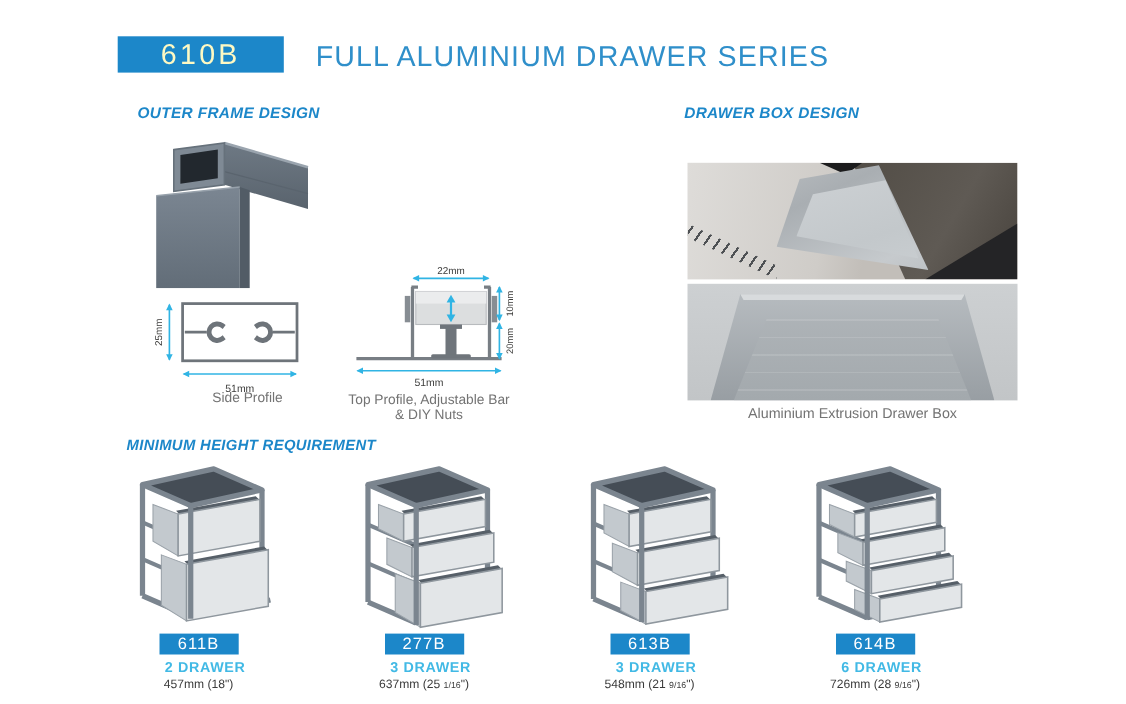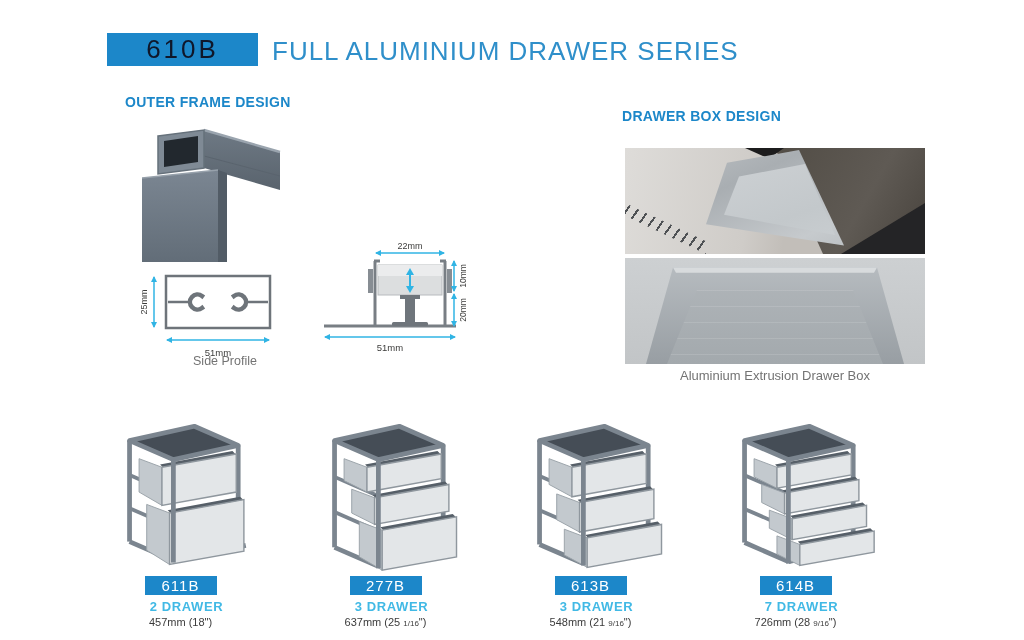--- a/index.html
+++ b/index.html
@@ -1,26 +1,26 @@
 <!DOCTYPE html>
 <html><head>
 <meta charset="utf-8">
 <style>
   html,body{margin:0;padding:0;background:#fff;}
   body{font-family:"Liberation Sans",sans-serif;-webkit-font-smoothing:antialiased;}
   #page{position:relative;width:1024px;height:640px;background:#fff;overflow:hidden;}
 
   
   .hdr-code{position:absolute;left:107px;top:33px;width:151px;height:33px;background:#1c87c9;
-    color:#0f172a;font-size:26px;letter-spacing:3px;text-align:center;line-height:33px;font-weight:400;}
-  .hdr-title{position:absolute;left:272px;top:36px;font-size:26px;color:#2f8fca;letter-spacing:1px;font-weight:400;white-space:nowrap;}
-
-  .sec-heading{position:absolute;font-size:14px;font-weight:bold;color:#1c87c9;letter-spacing:.3px;white-space:nowrap;}
+    color:#fef9c3;font-size:26px;letter-spacing:3px;text-align:center;line-height:33px;font-weight:400;}
+  .hdr-title{position:absolute;left:287px;top:36px;font-size:26px;color:#2f8fca;letter-spacing:1px;font-weight:400;white-space:nowrap;}
+
+  .sec-heading{position:absolute;font-size:14px;font-weight:bold;color:#1c87c9;letter-spacing:.3px;white-space:nowrap;font-style:italic;}
   #h-outer{left:125px;top:94px;}
-  #h-drawerbox{left:622px;top:108px;}
+  #h-drawerbox{left:622px;top:94px;}
   #h-minheight{left:115px;top:397px;font-size:13.5px;}
 
   .caption{position:absolute;color:#737373;font-size:12.5px;text-align:center;line-height:1.15;}
   #cap-side{left:138px;top:354px;width:174px;}
   #cap-top{left:300px;top:356px;width:180px;}
   #cap-box{left:625px;top:369px;width:300px;font-size:13px;}
 
   svg{display:block;}
   svg text{font-family:"Liberation Sans",sans-serif;fill:#3c3c3b;}
 
@@ -64,20 +64,21 @@
 </head>
 <body>
 
 <div id="page">
 
   <div class="hdr-code">610B</div>
   <div class="hdr-title">FULL ALUMINIUM DRAWER SERIES</div>
 
   <div class="sec-heading" id="h-outer">OUTER FRAME DESIGN</div>
   <div class="sec-heading" id="h-drawerbox">DRAWER BOX DESIGN</div>
+  <div class="sec-heading" id="h-minheight">MINIMUM HEIGHT REQUIREMENT</div>
 
   <svg id="profile3d" width="175" height="150" viewBox="0 0 175 150">
     <defs>
       <linearGradient id="g-col" x1="0" y1="0" x2="0" y2="1">
         <stop offset="0" stop-color="#7b8692"></stop>
           <stop offset="1" stop-color="#626d78"></stop>
       </linearGradient>
       <linearGradient id="g-beam" x1="0" y1="0" x2="0" y2="1">
         <stop offset="0" stop-color="#6e7984"></stop>
           <stop offset="1" stop-color="#59636d"></stop>
@@ -144,20 +145,24 @@
     <polygon points="138,53 135,59 141,59" fill="#30b4e4"></polygon>
     <polygon points="138,87 135,81 141,81" fill="#30b4e4"></polygon>
     <text transform="translate(150,36) rotate(-90)" text-anchor="middle" font-size="8.5">10mm</text>
     <text transform="translate(150,70) rotate(-90)" text-anchor="middle" font-size="8.5">20mm</text>
 
     <line x1="9" y1="97" x2="139" y2="97" stroke="#30b4e4" stroke-width="1.5"></line>
     <polygon points="8,97 14,94 14,100" fill="#30b4e4"></polygon>
     <polygon points="140,97 134,94 134,100" fill="#30b4e4"></polygon>
     <text x="74" y="111" text-anchor="middle" font-size="9.5">51mm</text>
   </svg>
+  <div class="caption" id="cap-top">
+    <div>Top Profile, Adjustable Bar</div>
+    <div>&amp; DIY Nuts</div>
+  </div>
 
   <div class="photo" id="photo1">
     <div class="layer p1-stone"></div>
     <div class="layer p1-darktr"></div>
     <div class="layer p1-darkbr"></div>
     <div class="layer p1-rails"></div>
     <div class="layer p1-drawer"></div>
     <div class="layer p1-floor"></div>
   </div>
   <div class="photo" id="photo2">
@@ -255,18 +260,18 @@
           <polygon points="78,85 156,71 156,93 78,107" fill="#e3e6e8" stroke="#8f979e" stroke-width="1.5"></polygon>
           <polygon points="62,103 86,112 86,134 62,122" fill="#c3c9ce" stroke="#9aa2a9" stroke-width="1"></polygon>
           <polygon points="84,109 160,95 164,99 88,113" fill="#565f68"></polygon>
           <polygon points="86,112 164,98 164,120 86,134" fill="#e3e6e8" stroke="#8f979e" stroke-width="1.5"></polygon>
           <polygon points="70,130 94,139 94,161 70,149" fill="#c3c9ce" stroke="#9aa2a9" stroke-width="1"></polygon>
           <polygon points="92,136 168,122 172,126 96,140" fill="#565f68"></polygon>
           <polygon points="94,139 172,125 172,147 94,161" fill="#e3e6e8" stroke="#8f979e" stroke-width="1.5"></polygon>
           <line x1="82" y1="50" x2="82" y2="159" stroke="#7b858f" stroke-width="5"></line>
         </svg>
       <div class="model-code">614B</div>
-      <div class="model-drawers">7 DRAWER</div>
+      <div class="model-drawers">6 DRAWER</div>
       <div class="model-height"><span>726mm (28 </span><span class="frac">9/16</span><span>")</span></div>
     </div>
   </div>
 
 </div>
 
 </body></html>

